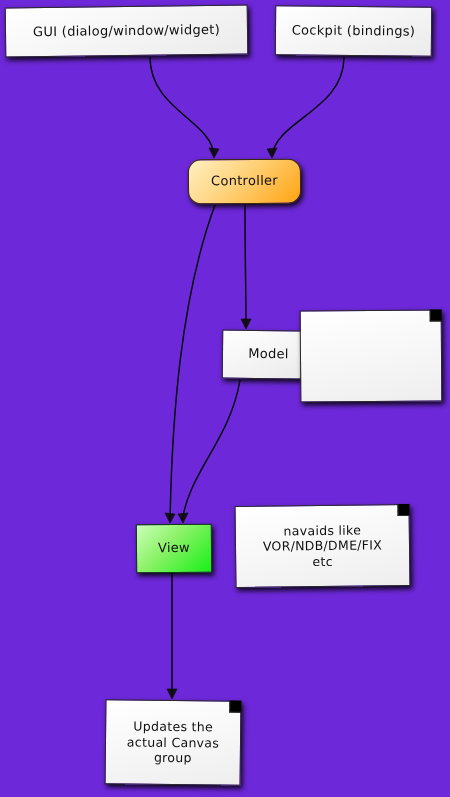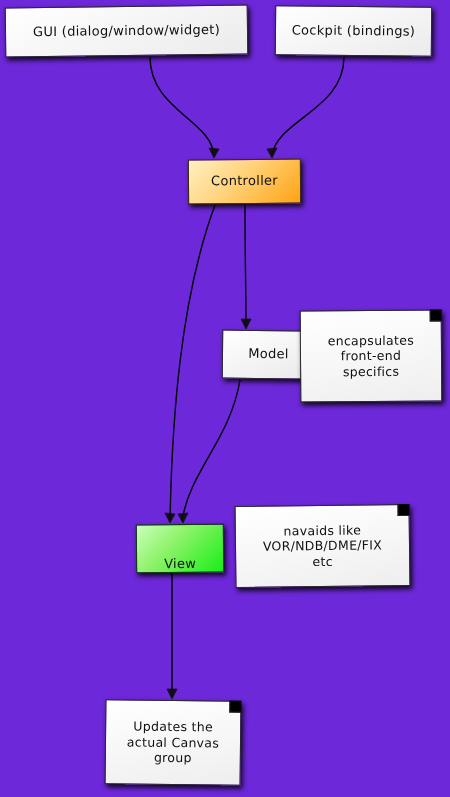--- a/index.html
+++ b/index.html
@@ -125,37 +125,34 @@
   </svg>
 
   <div class="node box-plain sk1 t13" style="left:5px; top:6px; width:243px; height:50px;">
     <span class="label">GUI (dialog/window/widget)</span>
   </div>
 
   <div class="node box-plain sk2 t13" style="left:275px; top:6px; width:157px; height:50px;">
     <span class="label">Cockpit (bindings)</span>
   </div>
 
-  <div class="node box-orange sk3 t13" style="left:188px; top:159px; width:113px; height:45px;">
+  <div class="node box-orange sk3 t13" style="left:188px; top:159px; width:113px; height:45px;border-radius:13px;">
     <span class="label">Controller</span>
   </div>
 
   <div class="node box-plain sk4 t13" style="left:222px; top:330px; width:80px; height:49px;padding-left:13px;">
     <span class="label">Model</span>
   </div>
 
-  <div class="node box-green sk5 t13" style="left:136px; top:524px; width:88px; height:49px;align-items:flex-end;">
+  <div class="node box-green sk5 t13" style="left:136px; top:524px; width:76px; height:49px;">
     <span class="label">View</span>
   </div>
 
   <div class="node note sk3 t12" style="left:300px; top:310px; width:142px; height:92px; white-space:pre-line;">
     <span class="fold"></span>
-    <span class="label">encapsulates
-front-end
-specifics</span>
   </div>
 
   <div class="node note sk1 t12" style="left:235px; top:505px; width:175px; height:82px; white-space:pre-line;">
     <span class="fold"></span>
     <span class="label">navaids like
 VOR/NDB/DME/FIX
 etc</span>
   </div>
 
   <div class="node note sk4 t12" style="left:105px; top:700px; width:136px; height:85px; white-space:pre-line;">

